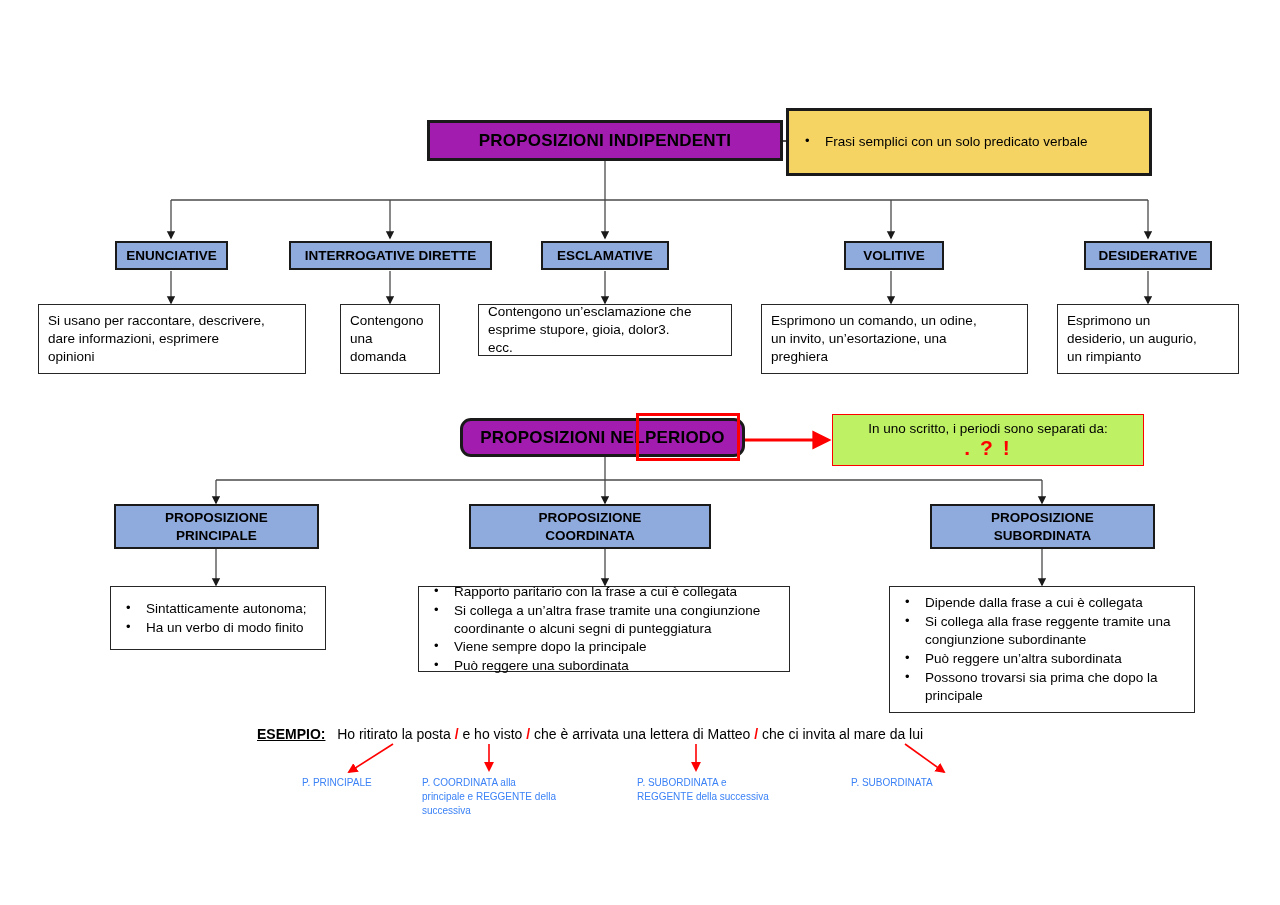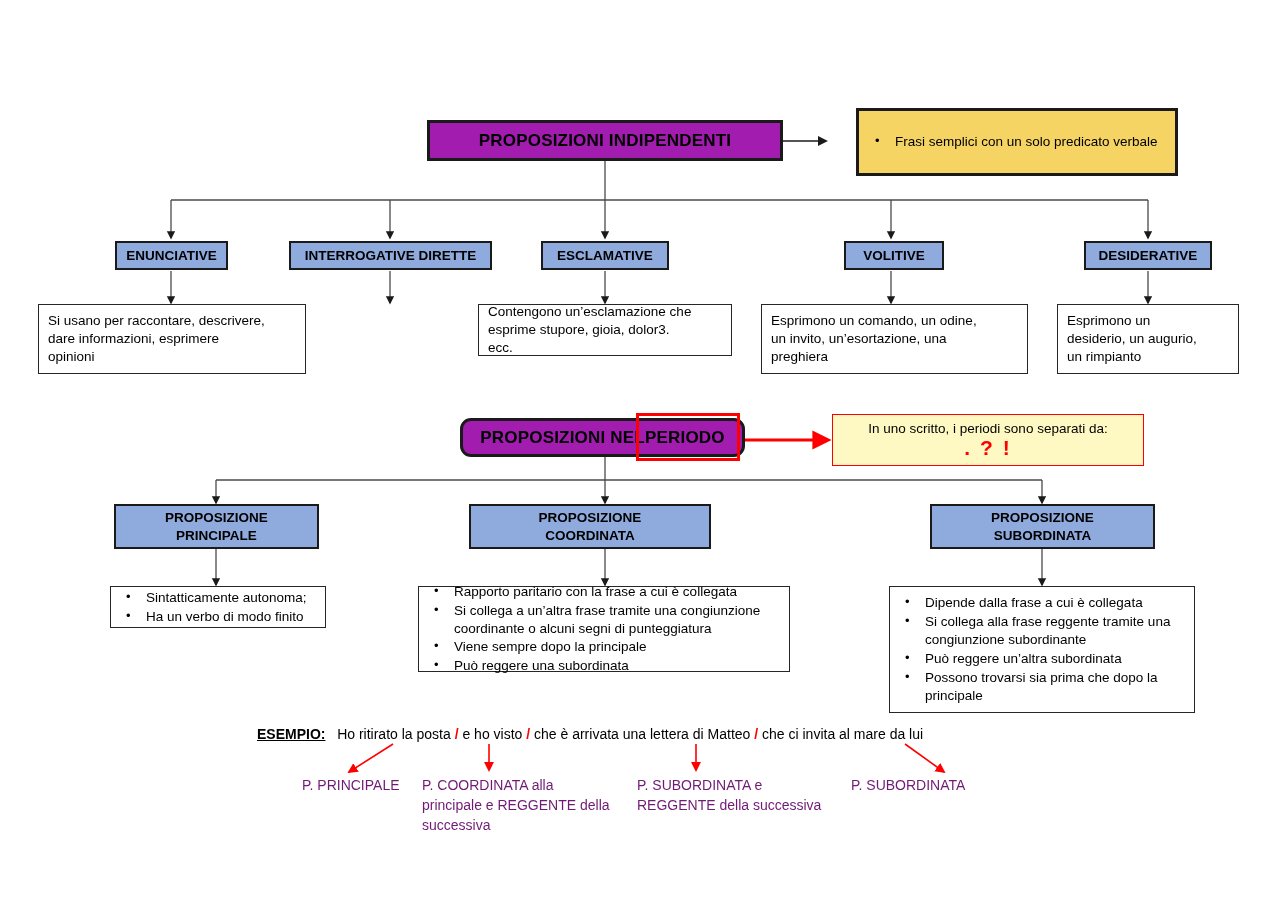--- a/index.html
+++ b/index.html
@@ -51,21 +51,21 @@
   }
   .white {
     background: #ffffff;
     border: 1.6px solid #262626;
     align-items: flex-start;
     font-size: 13.5px;
     padding: 7px 9px;
     line-height: 1.33;
   }
   .redbox {
-    background: #fef9c3;
+    background: #bef264;
     border: 1.6px solid #FF0000;
     align-items: center;
     font-size: 13.5px;
     padding: 18px 10px;
     text-align: center;
   }
   .bullets {
     margin: 0;
     padding: 0;
     list-style: none;
@@ -107,22 +107,22 @@
   .example-line .lbl {
     font-weight: bold;
     text-decoration: underline;
   }
   .example-line .slash {
     color: #FF0000;
     font-weight: bold;
   }
   .redlabel {
     position: absolute;
-    color: #701a75;
-    font-size: 14px;
+    color: #3b82f6;
+    font-size: 10px;
     line-height: 1.42;
   }
   .big-marks {
     color: #FF0000;
     font-size: 21px;
     font-weight: bold;
     letter-spacing: 2px;
     line-height: 1.1;
   }
 </style>
@@ -174,21 +174,21 @@
     <line x1="393" y1="744" x2="349" y2="772" stroke="#FF0000" stroke-width="1.6" marker-end="url(#ahr)"></line>
     <line x1="489" y1="744" x2="489" y2="770" stroke="#FF0000" stroke-width="1.6" marker-end="url(#ahr)"></line>
     <line x1="696" y1="744" x2="696" y2="770" stroke="#FF0000" stroke-width="1.6" marker-end="url(#ahr)"></line>
     <line x1="905" y1="744" x2="944" y2="772" stroke="#FF0000" stroke-width="1.6" marker-end="url(#ahr)"></line>
   </svg>
 
   <div class="box yellow" style="left:427px; top:120px; width:356px; height:41px;">
     <span>PROPOSIZIONI INDIPENDENTI</span>
   </div>
 
-  <div class="box yellow-list" style="left:856px; top:108px; width:322px; height:68px;">
+  <div class="box yellow-list" style="left:786px; top:108px; width:366px; height:68px;">
     <ul class="bullets">
       <li>Frasi semplici con un solo predicato verbale</li>
     </ul>
   </div>
 
   <div class="box blue" style="left:115px; top:241px; width:113px; height:29px;">
     <span>ENUNCIATIVE</span>
   </div>
   <div class="box blue" style="left:289px; top:241px; width:203px; height:29px;">
     <span>INTERROGATIVE DIRETTE</span>
@@ -204,20 +204,27 @@
   </div>
 
   <div class="box white" style="left:38px; top:304px; width:268px; height:70px;">
     <div class="plainlines">
       <div>Si usano per raccontare, descrivere,</div>
       <div>dare informazioni, esprimere</div>
       <div>opinioni</div>
     </div>
   </div>
 
+  <div class="box white" style="left:340px; top:304px; width:100px; height:70px;">
+    <div class="plainlines">
+      <div>Contengono</div>
+      <div>una</div>
+      <div>domanda</div>
+    </div>
+  </div>
 
   <div class="box white" style="left:478px; top:304px; width:254px; height:52px;">
     <div class="plainlines">
       <div>Contengono un’esclamazione che</div>
       <div>esprime stupore, gioia, dolor3.</div>
       <div>ecc.</div>
     </div>
   </div>
 
   <div class="box white" style="left:761px; top:304px; width:267px; height:70px;">
@@ -253,21 +260,21 @@
   </div>
   <div class="box blue" style="left:469px; top:504px; width:242px; height:45px;">
     <span>PROPOSIZIONE</span>
     <span>COORDINATA</span>
   </div>
   <div class="box blue" style="left:930px; top:504px; width:225px; height:45px;">
     <span>PROPOSIZIONE</span>
     <span>SUBORDINATA</span>
   </div>
 
-  <div class="box white" style="left:110px; top:586px; width:216px; height:42px;">
+  <div class="box white" style="left:110px; top:586px; width:216px; height:64px;">
     <ul class="bullets">
       <li>Sintatticamente autonoma;</li>
       <li>Ha un verbo di modo finito</li>
     </ul>
   </div>
 
   <div class="box white" style="left:418px; top:586px; width:372px; height:86px;">
     <ul class="bullets">
       <li>Rapporto paritario con la frase a cui è collegata</li>
       <li>Si collega a un’altra frase tramite una congiunzione coordinante o alcuni segni di punteggiatura</li>

